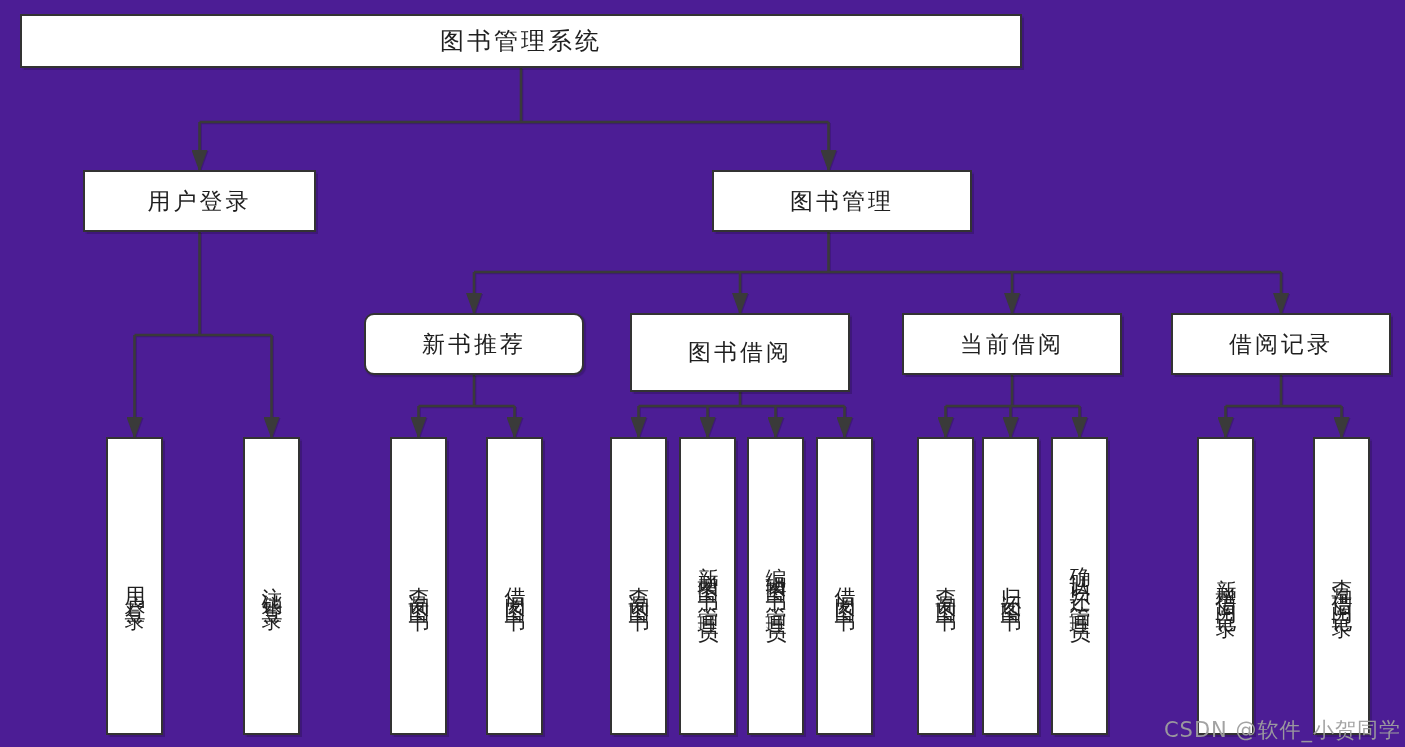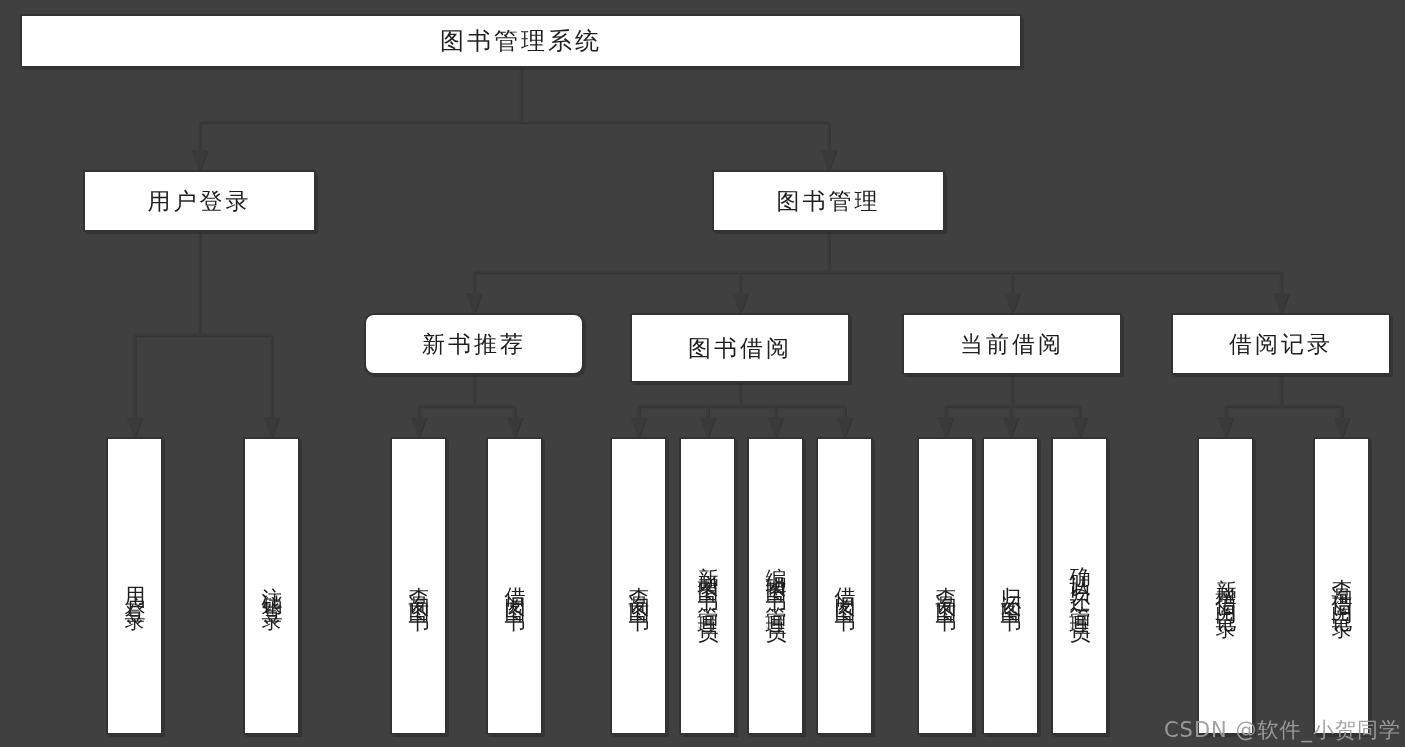--- a/index.html
+++ b/index.html
@@ -5,21 +5,21 @@
   html, body {
     margin: 0;
     padding: 0;
     background: #ffffff;
     font-family: "DejaVu Sans", "Liberation Sans", sans-serif;
   }
   .stage {
     position: relative;
     width: 1405px;
     height: 747px;
-    background: #404040;
+    background: #4c1d95;
     overflow: hidden;
     color: #1f1f1f;
   }
   svg.wires {
     position: absolute;
     left: 0; top: 0;
     width: 1405px; height: 747px;
     filter: drop-shadow(1px 1px 0.5px rgba(0,0,0,0.18));
   }
   .node {
@@ -111,24 +111,24 @@
       <path d="M1281,375 V406"></path>
       <path d="M1225.5,406 H1341.5"></path>
       <path d="M1225.5,406 V437" marker-end="url(#arrow)"></path>
       <path d="M1341.5,406 V437" marker-end="url(#arrow)"></path>
     </g>
   </svg>
 
   <div class="node h title" style="left:20px; top:14px; width:1002px; height:54px;">图书管理系统</div>
 
   <div class="node h" style="left:83px; top:170px; width:233px; height:62px;">用户登录</div>
-  <div class="node h" style="left:712px; top:170px; width:233px; height:62px;">图书管理</div>
+  <div class="node h" style="left:712px; top:170px; width:260px; height:62px;">图书管理</div>
 
   <div class="node h" style="left:364px; top:313px; width:220px; height:62px;border-radius:10px;">新书推荐</div>
-  <div class="node h" style="left:630px; top:313px; width:220px; height:70px;">图书借阅</div>
+  <div class="node h" style="left:630px; top:313px; width:220px; height:79px;">图书借阅</div>
   <div class="node h" style="left:902px; top:313px; width:220px; height:62px;">当前借阅</div>
   <div class="node h" style="left:1171px; top:313px; width:220px; height:62px;">借阅记录</div>
 
   <div class="node v" style="left:106px; top:437px; width:57px; height:298px;">
     <span>用户登录</span>
   </div>
   <div class="node v" style="left:243px; top:437px; width:57px; height:298px;">
     <span>注销登录</span>
   </div>
 

